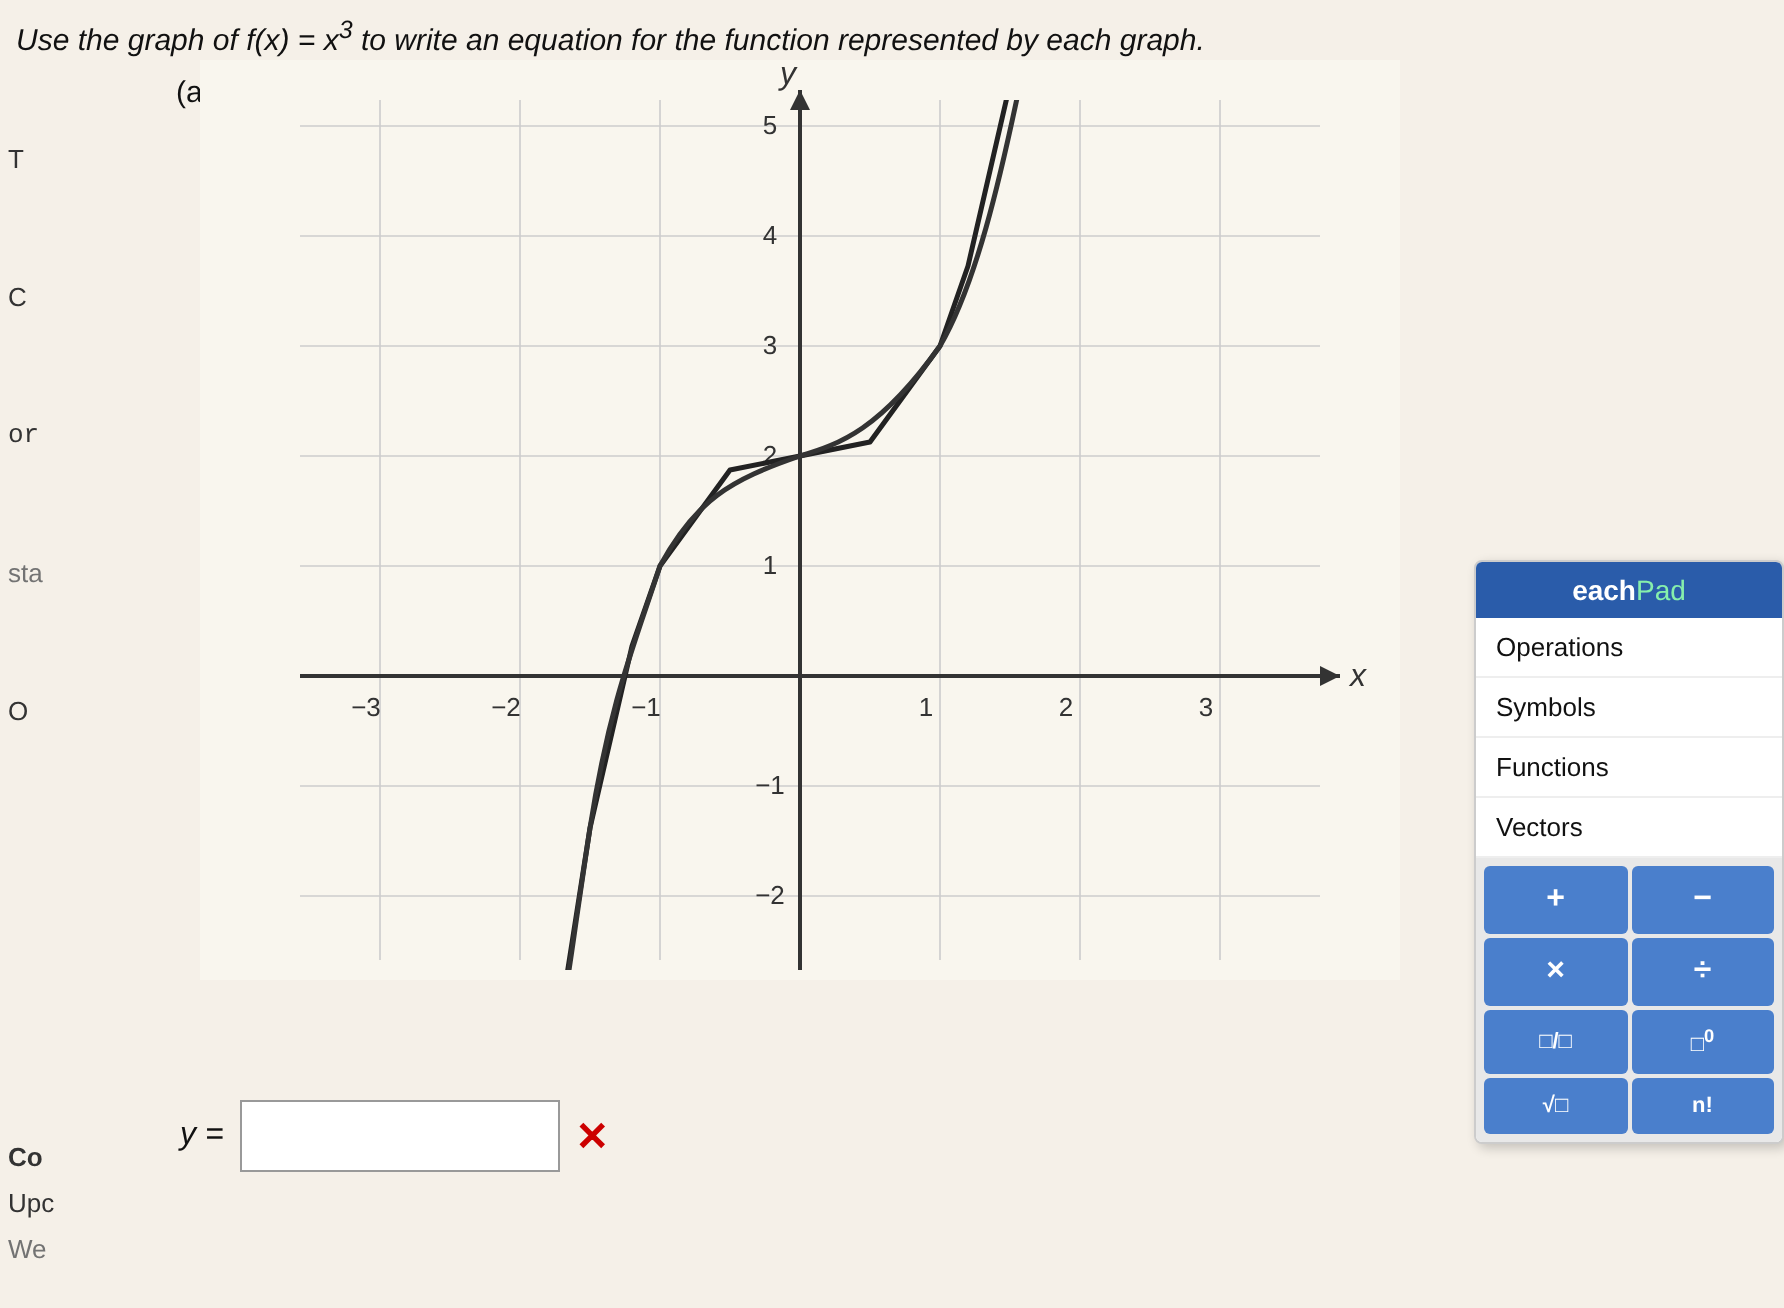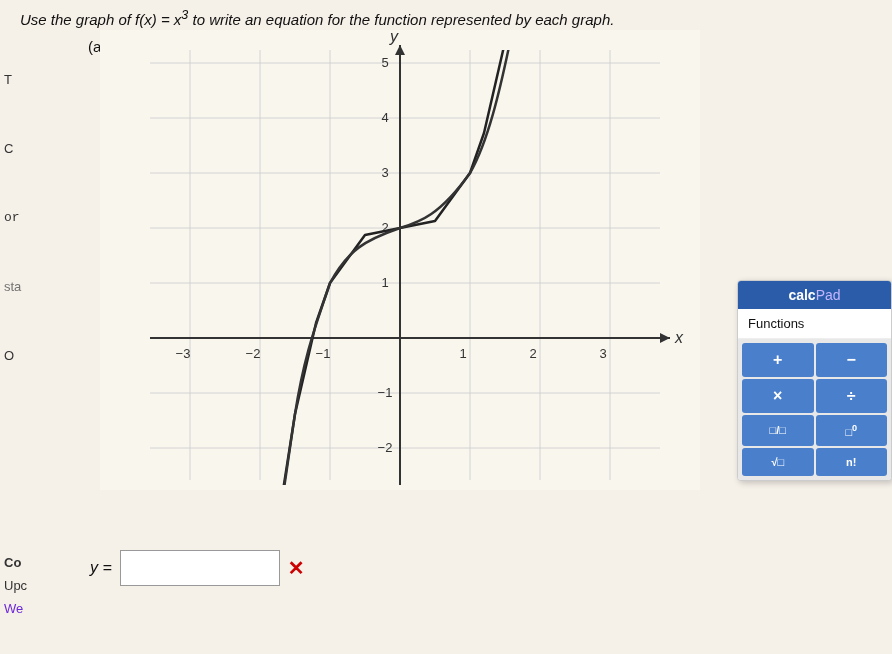--- a/index.html
+++ b/index.html
@@ -15,21 +15,21 @@
     .main-container {
       width: 100%;
       height: 100%;
       background: #f5f0e8;
       position: relative;
     }
 
     .instruction-text {
       position: absolute;
       top: 8px;
-      left: 20px;
+      left: 8px;
       font-size: 15px;
       color: #111;
       font-style: italic;
     }
 
     .part-label {
       position: absolute;
       top: 38px;
       left: 88px;
       font-size: 15px;
@@ -218,34 +218,37 @@
 
     </svg>
   </div>
 
   <div class="input-area">
     <span class="y-equals">y =</span>
     <input class="answer-input" type="text" value="" style="">
     <span class="x-mark" style="color:#cc0000; font-size:20px;">✕</span>
   </div>
 
-  <div style="position:absolute; bottom:36px; left:0; display:flex; flex-direction:column; gap:4px;">
+  <div style="position:absolute; bottom:20px; left:0; display:flex; flex-direction:column; gap:4px;">
     <span style="font-size:13px;color:#333;padding:2px 4px;font-weight:bold;">Co</span>
     <span style="font-size:13px;color:#333;padding:2px 4px;text-align:right;">Upc</span>
-    <span style="font-size:13px;color:#6d28d9;padding:2px 4px;">We</span>
+    <span style="font-size:13px;color:#737373;padding:2px 4px;">We</span>
   </div>
 
   <div class="calcpad-panel">
 
     <div class="calcpad-header">
-      <span style="color:white;">calc</span><span style="color:#c4b5fd; font-weight:normal;">Pad</span>
+      <span style="color:white;">each</span><span style="color:#86efac; font-weight:normal;">Pad</span>
     </div>
 
     <div class="calcpad-menu">
+      <div class="calcpad-menu-item">Operations</div>
+      <div class="calcpad-menu-item">Symbols</div>
       <div class="calcpad-menu-item">Functions</div>
+      <div class="calcpad-menu-item">Vectors</div>
     </div>
 
     <div class="calcpad-buttons">
       <button class="calcpad-btn">+</button>
       <button class="calcpad-btn">−</button>
       <button class="calcpad-btn">×</button>
       <button class="calcpad-btn">÷</button>
       <button class="calcpad-btn" style="font-size:11px;">□/□</button>
       <button class="calcpad-btn" style="font-size:11px;">□<sup>0</sup></button>
       <button class="calcpad-btn" style="font-size:11px;">√□</button>

